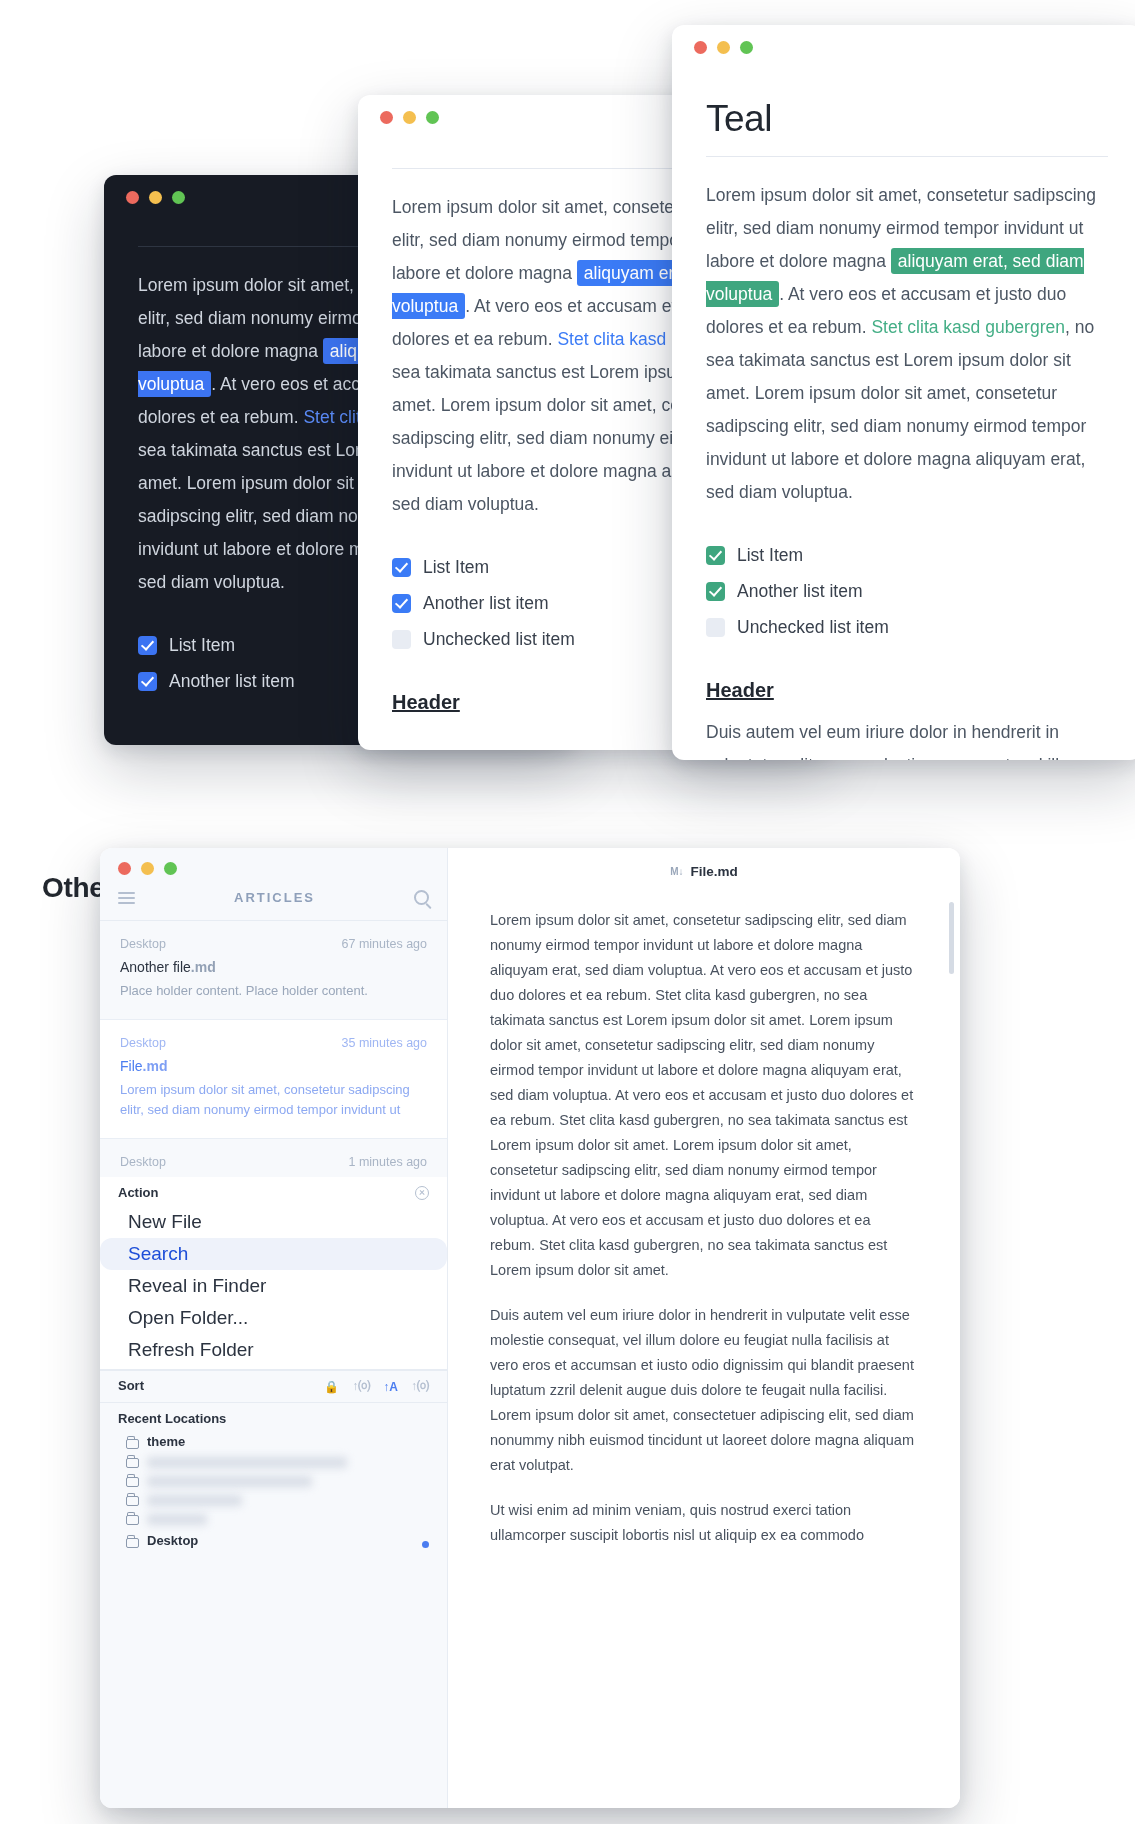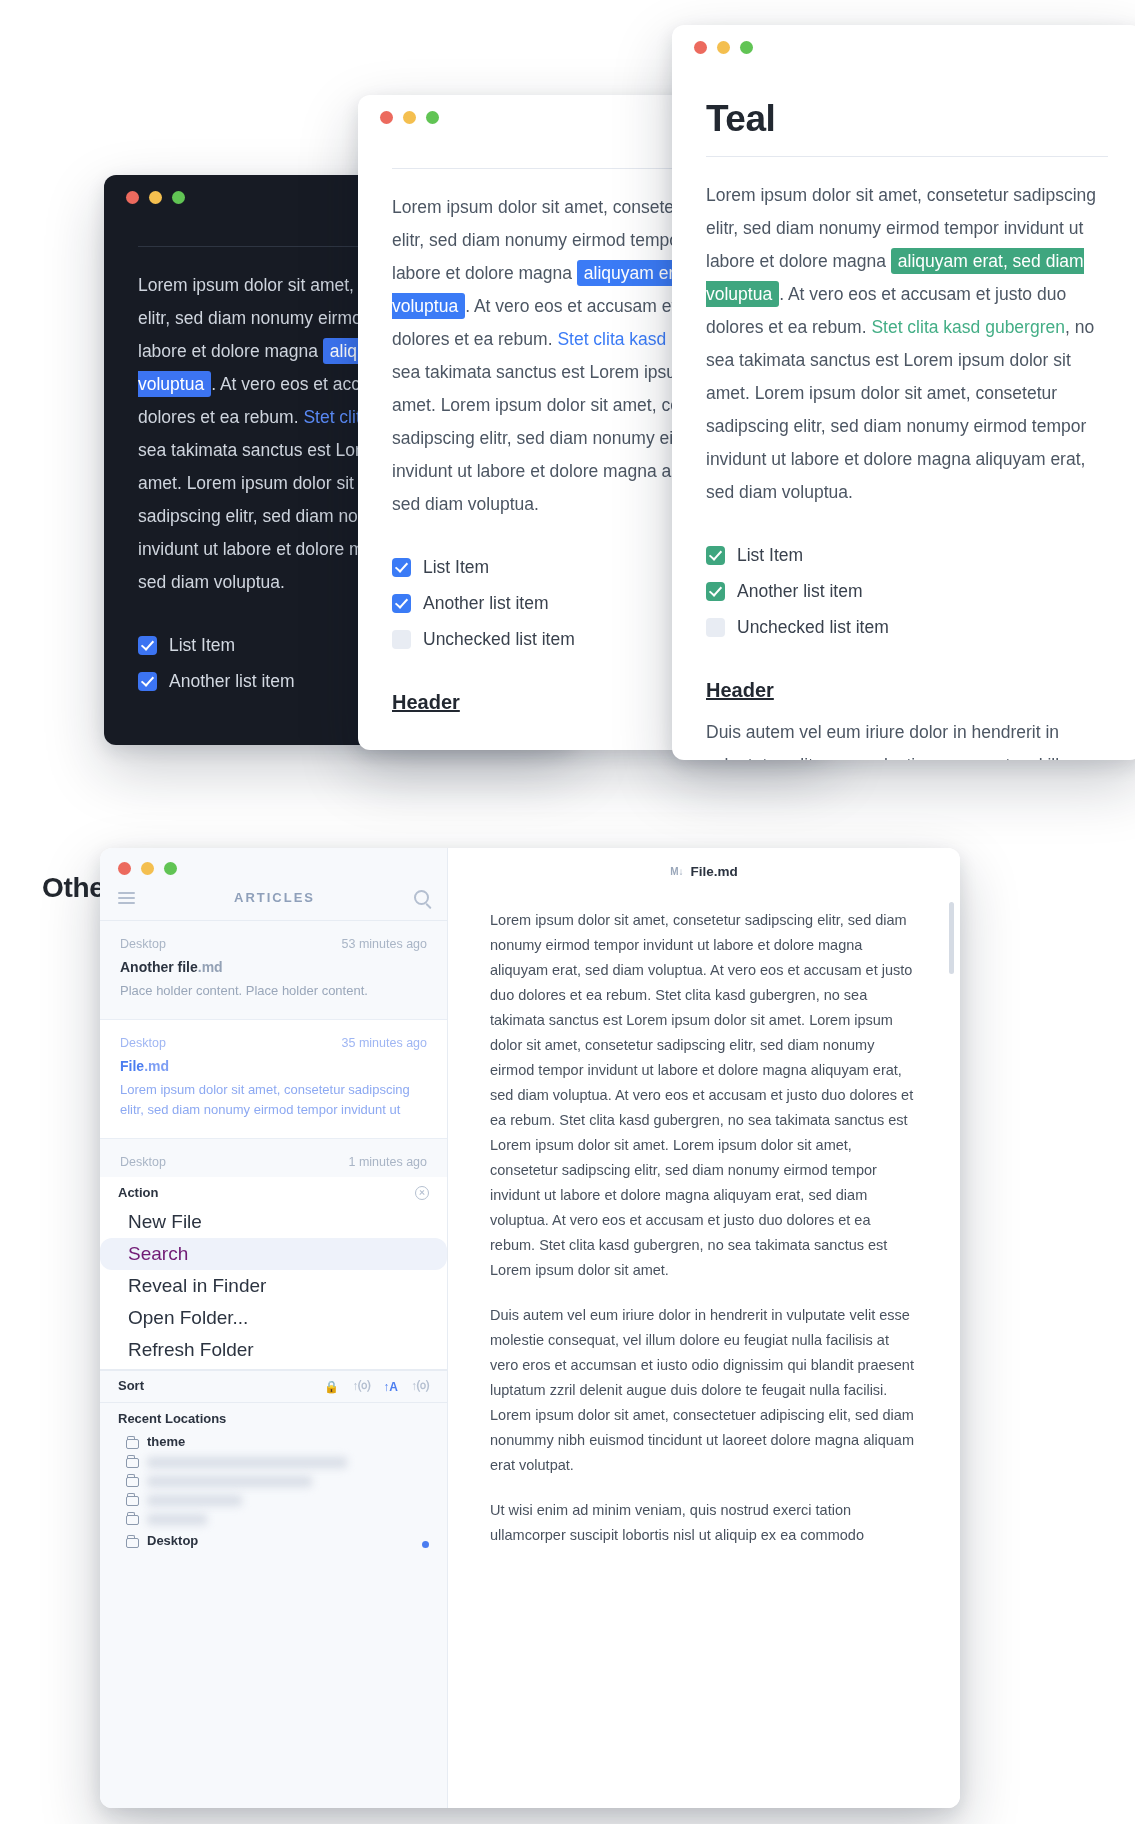--- a/index.html
+++ b/index.html
@@ -12,21 +12,21 @@
   .page { position: relative; width: 1135px; height: 1824px; background:#fff; }
 
   
   .win { position: absolute; border-radius: 12px; overflow: hidden;
          box-shadow: 0 24px 60px rgba(20,28,45,.22), 0 6px 18px rgba(20,28,45,.12); }
   .dots { display:flex; gap:10px; padding: 16px 0 0 22px; }
   .dot { width: 13px; height: 13px; border-radius: 50%; }
   .d-red { background:#ec6a5e; } .d-yel { background:#f4bf4f; } .d-grn { background:#61c454; }
 
   .doc { padding: 0 34px; }
-  .doc h1 { font-size: 37px; font-weight: 700; letter-spacing:-.5px; }
+  .doc h1 { font-size: 37px; font-weight: 400; letter-spacing:-.5px; }
   .hr { height:1px; margin: 16px 0 22px 0; }
   .doc p { font-size: 17.5px; line-height: 33px; }
   .doc h3 { font-size: 20px; font-weight: 700; margin: 34px 0 14px 0; text-decoration: underline; }
   .mark { padding: 3px 7px; border-radius: 3px; color:#fff; }
   .lnk { text-decoration: none; }
   .cblock { margin: 28px 0 6px 0; }
   .crow { display:flex; align-items:center; gap:12px; height:36px; font-size:17.5px; }
   .cbx { width:19px; height:19px; border-radius:4px; flex:none; position:relative; }
   .cbx.on::after {
     content:""; position:absolute; left:6px; top:2px; width:5px; height:10px;
@@ -89,39 +89,39 @@
   .mag { width:15px; height:15px; border:2px solid #b4bfd0; border-radius:50%;
          position:relative; }
   .mag::after { content:""; position:absolute; right:-5px; bottom:-4px; width:7px;
                 height:2px; background:#b4bfd0; transform:rotate(45deg); border-radius:1px;}
 
   .flist { flex: none; }
   .fitem { padding:16px 20px 18px 20px; border-bottom:1px solid #e9eef5; background:#f7f9fc; }
   .fmeta { display:flex; justify-content:space-between; font-size:12.5px;
            color:#a9b5c6; margin-bottom:8px; }
   .fname { font-size:14px; margin-bottom:6px; }
-  .fname b { color:#2b3340; font-weight:700; }
+  .fname b { color:#2b3340; font-weight:400; }
   .fname span { color:#93a1b5; font-weight:600;margin-top:9px; }
   .fprev { font-size:13px; line-height:20px; color:#9aa7ba; }
   .fitem.sel { background:#ffffff; }
   .fitem.sel .fmeta { color:#9fb6f3; }
   .fitem.sel .fname b { color:#4b7df0; }
   .fitem.sel .fname span { color:#7d9ef4; }
   .fitem.sel .fprev { color:#8da9f2; }
 
   .menu { background:#ffffff; border-bottom:1px solid #e7ecf3; }
   .mhead { display:flex; justify-content:space-between; align-items:center;
            padding:8px 18px 6px 18px; font-size:13px; font-weight:700; color:#2b3340; }
   .xcirc { width:14px; height:14px; border:1.4px solid #b4bfd0; border-radius:50%;
            position:relative; }
   .xcirc::before, .xcirc::after { content:""; position:absolute; left:3px; top:5.5px;
            width:6px; height:1.4px; background:#b4bfd0; }
   .xcirc::before { transform:rotate(45deg); } .xcirc::after { transform:rotate(-45deg); }
   .mitem { padding:5px 18px 5px 28px; font-size:19px; color:#2b3340; }
-  .mitem.hl { background:#eef2fa; color:#701a75;border-radius:12px; }
+  .mitem.hl { background:#eef2fa; color:#1d4ed8;border-radius:12px; }
   .srow { display:flex; justify-content:space-between; align-items:flex-start;
           padding:7px 18px; font-size:13px; color:#2b3340; font-weight:600;
           border-top:1px solid #e7ecf3; border-bottom:1px solid #e7ecf3; }
   .sicons { display:flex; gap:13px; align-items:center; color:#b4bfd0; font-size:12px; }
   .sicons .act { color:#4b7df0; font-weight:700; }
   .rhead { padding:8px 18px 4px 18px; font-size:13px; font-weight:700; color:#2b3340; }
   .ritem { display:flex; align-items:flex-end; gap:8px; padding:4px 18px 4px 26px;
            font-size:13px; color:#2b3340; font-weight:600; }
   .fold { width:13px; height:10px; border:1.4px solid #8b99ad; border-radius:2px;
           position:relative; flex:none; }
@@ -245,21 +245,21 @@
               <i></i>
             </span>
           <span class="side-title">ARTICLES</span>
           <span class="mag"></span>
         </div>
 
         <div class="flist">
           <div class="fitem">
             <div class="fmeta">
               <span>Desktop</span>
-              <span>53 minutes ago</span>
+              <span>67 minutes ago</span>
             </div>
             <div class="fname"><b>Another file</b><span>.md</span></div>
             <div class="fprev">Place holder content. Place holder content.</div>
           </div>
 
           <div class="fitem sel">
             <div class="fmeta">
               <span>Desktop</span>
               <span>35 minutes ago</span>
             </div>

